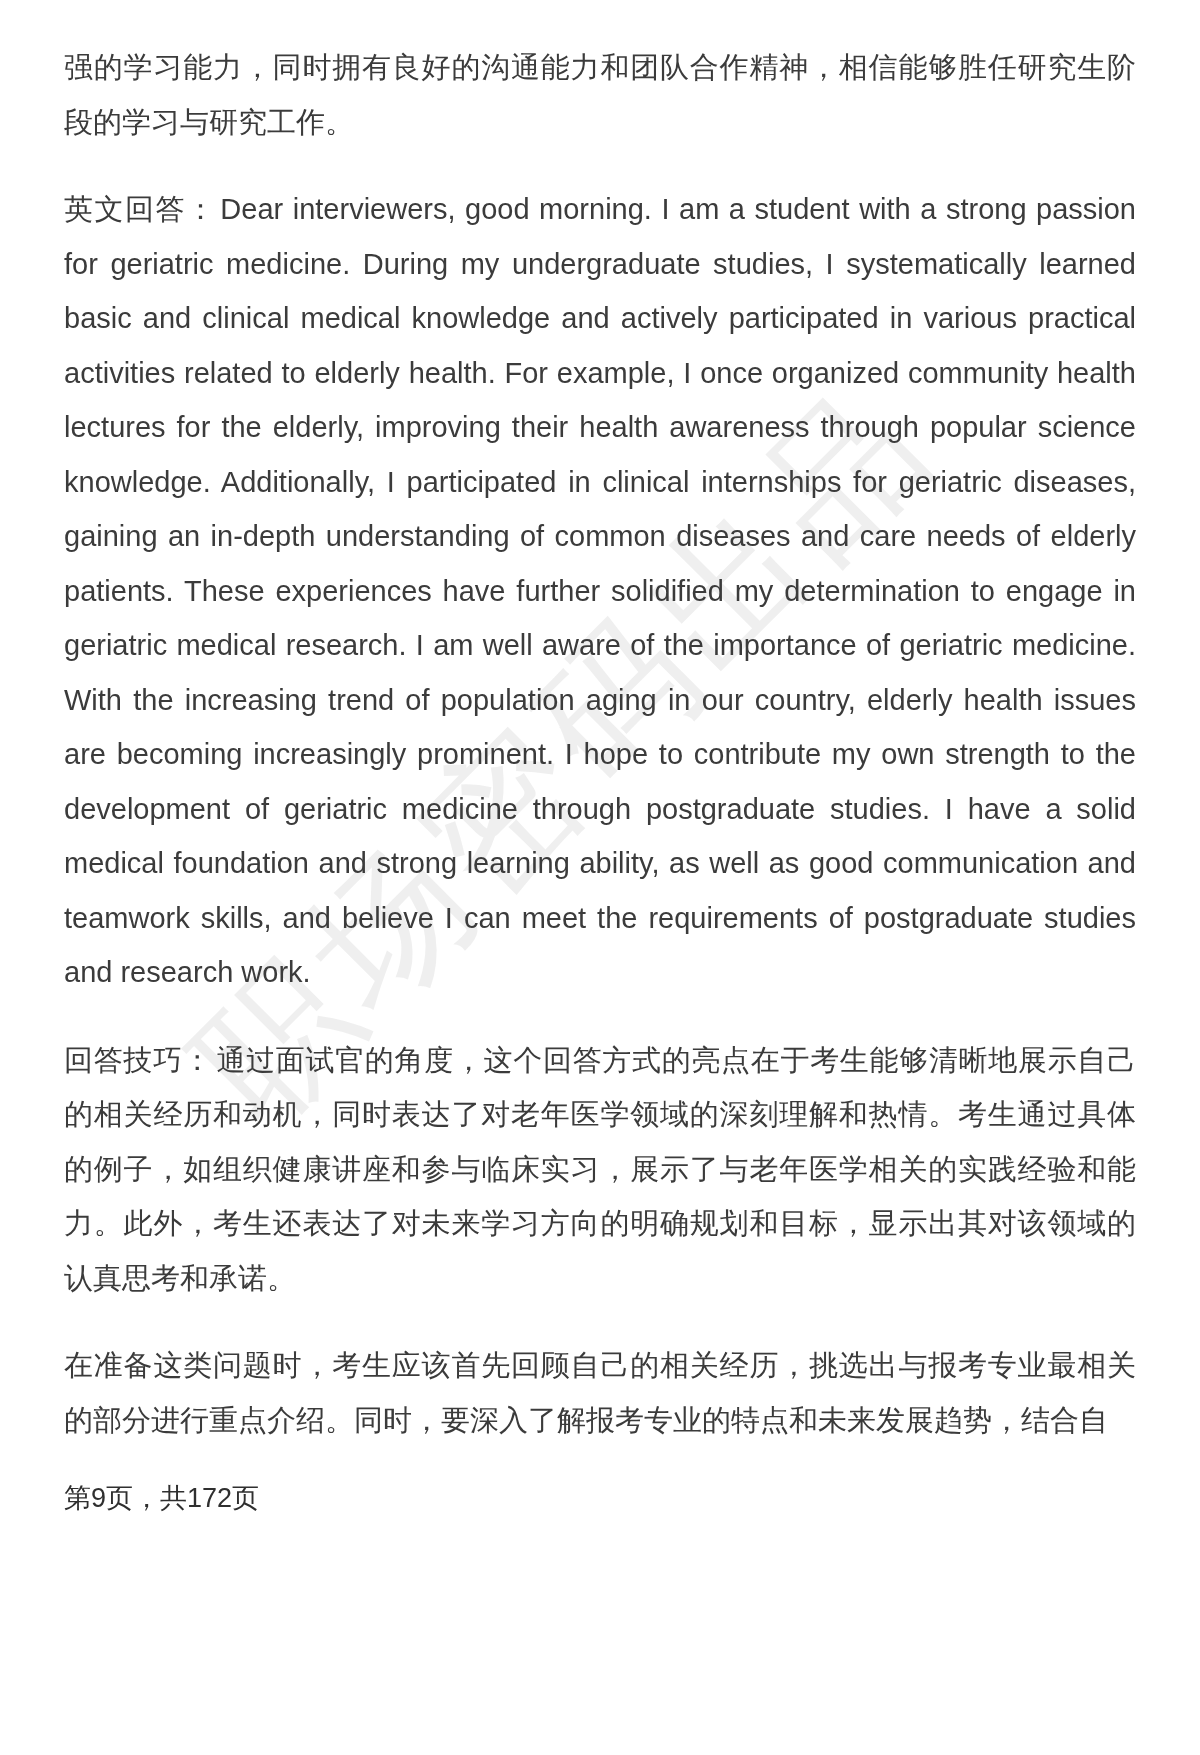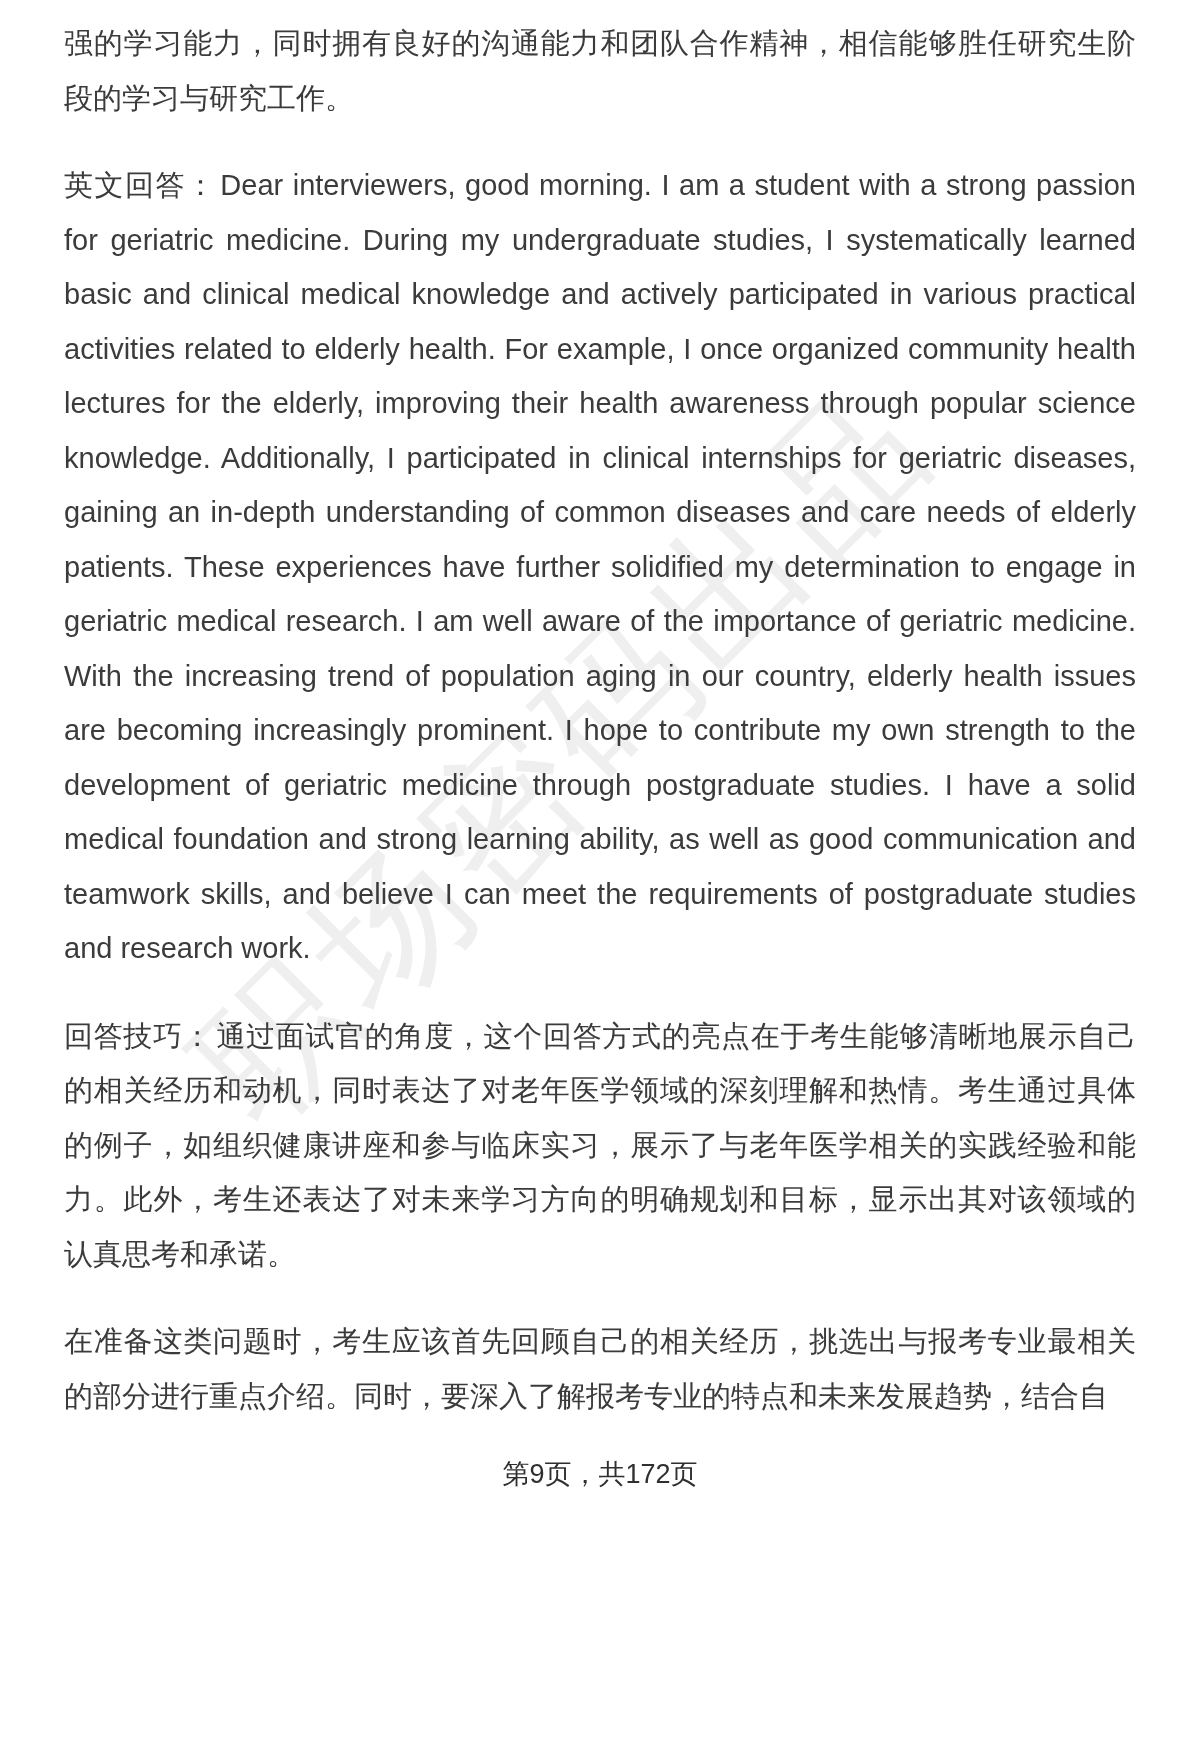--- a/index.html
+++ b/index.html
@@ -24,32 +24,31 @@
     font-weight: 400;
     color: rgba(140, 140, 140, 0.14);
     white-space: nowrap;
     z-index: 0;
     pointer-events: none;
     user-select: none;
   }
   .content {
     position: relative;
     z-index: 1;
-    padding: 16px 64px 0 64px;
+    padding: 40px 64px 0 64px;
   }
   .para {
     font-size: 29px;
     line-height: 1.88;
     text-align: justify;
     margin-bottom: 33px;
     word-break: break-word;
   }
   .para .label { margin-right: 4px; }
   .footer {
-    text-align: center;
     font-size: 27px;
     color: #2f2f2f;
     margin-top: 4px;
   }
 </style>
 </head>
 <body>
 
 <div class="page">
 

